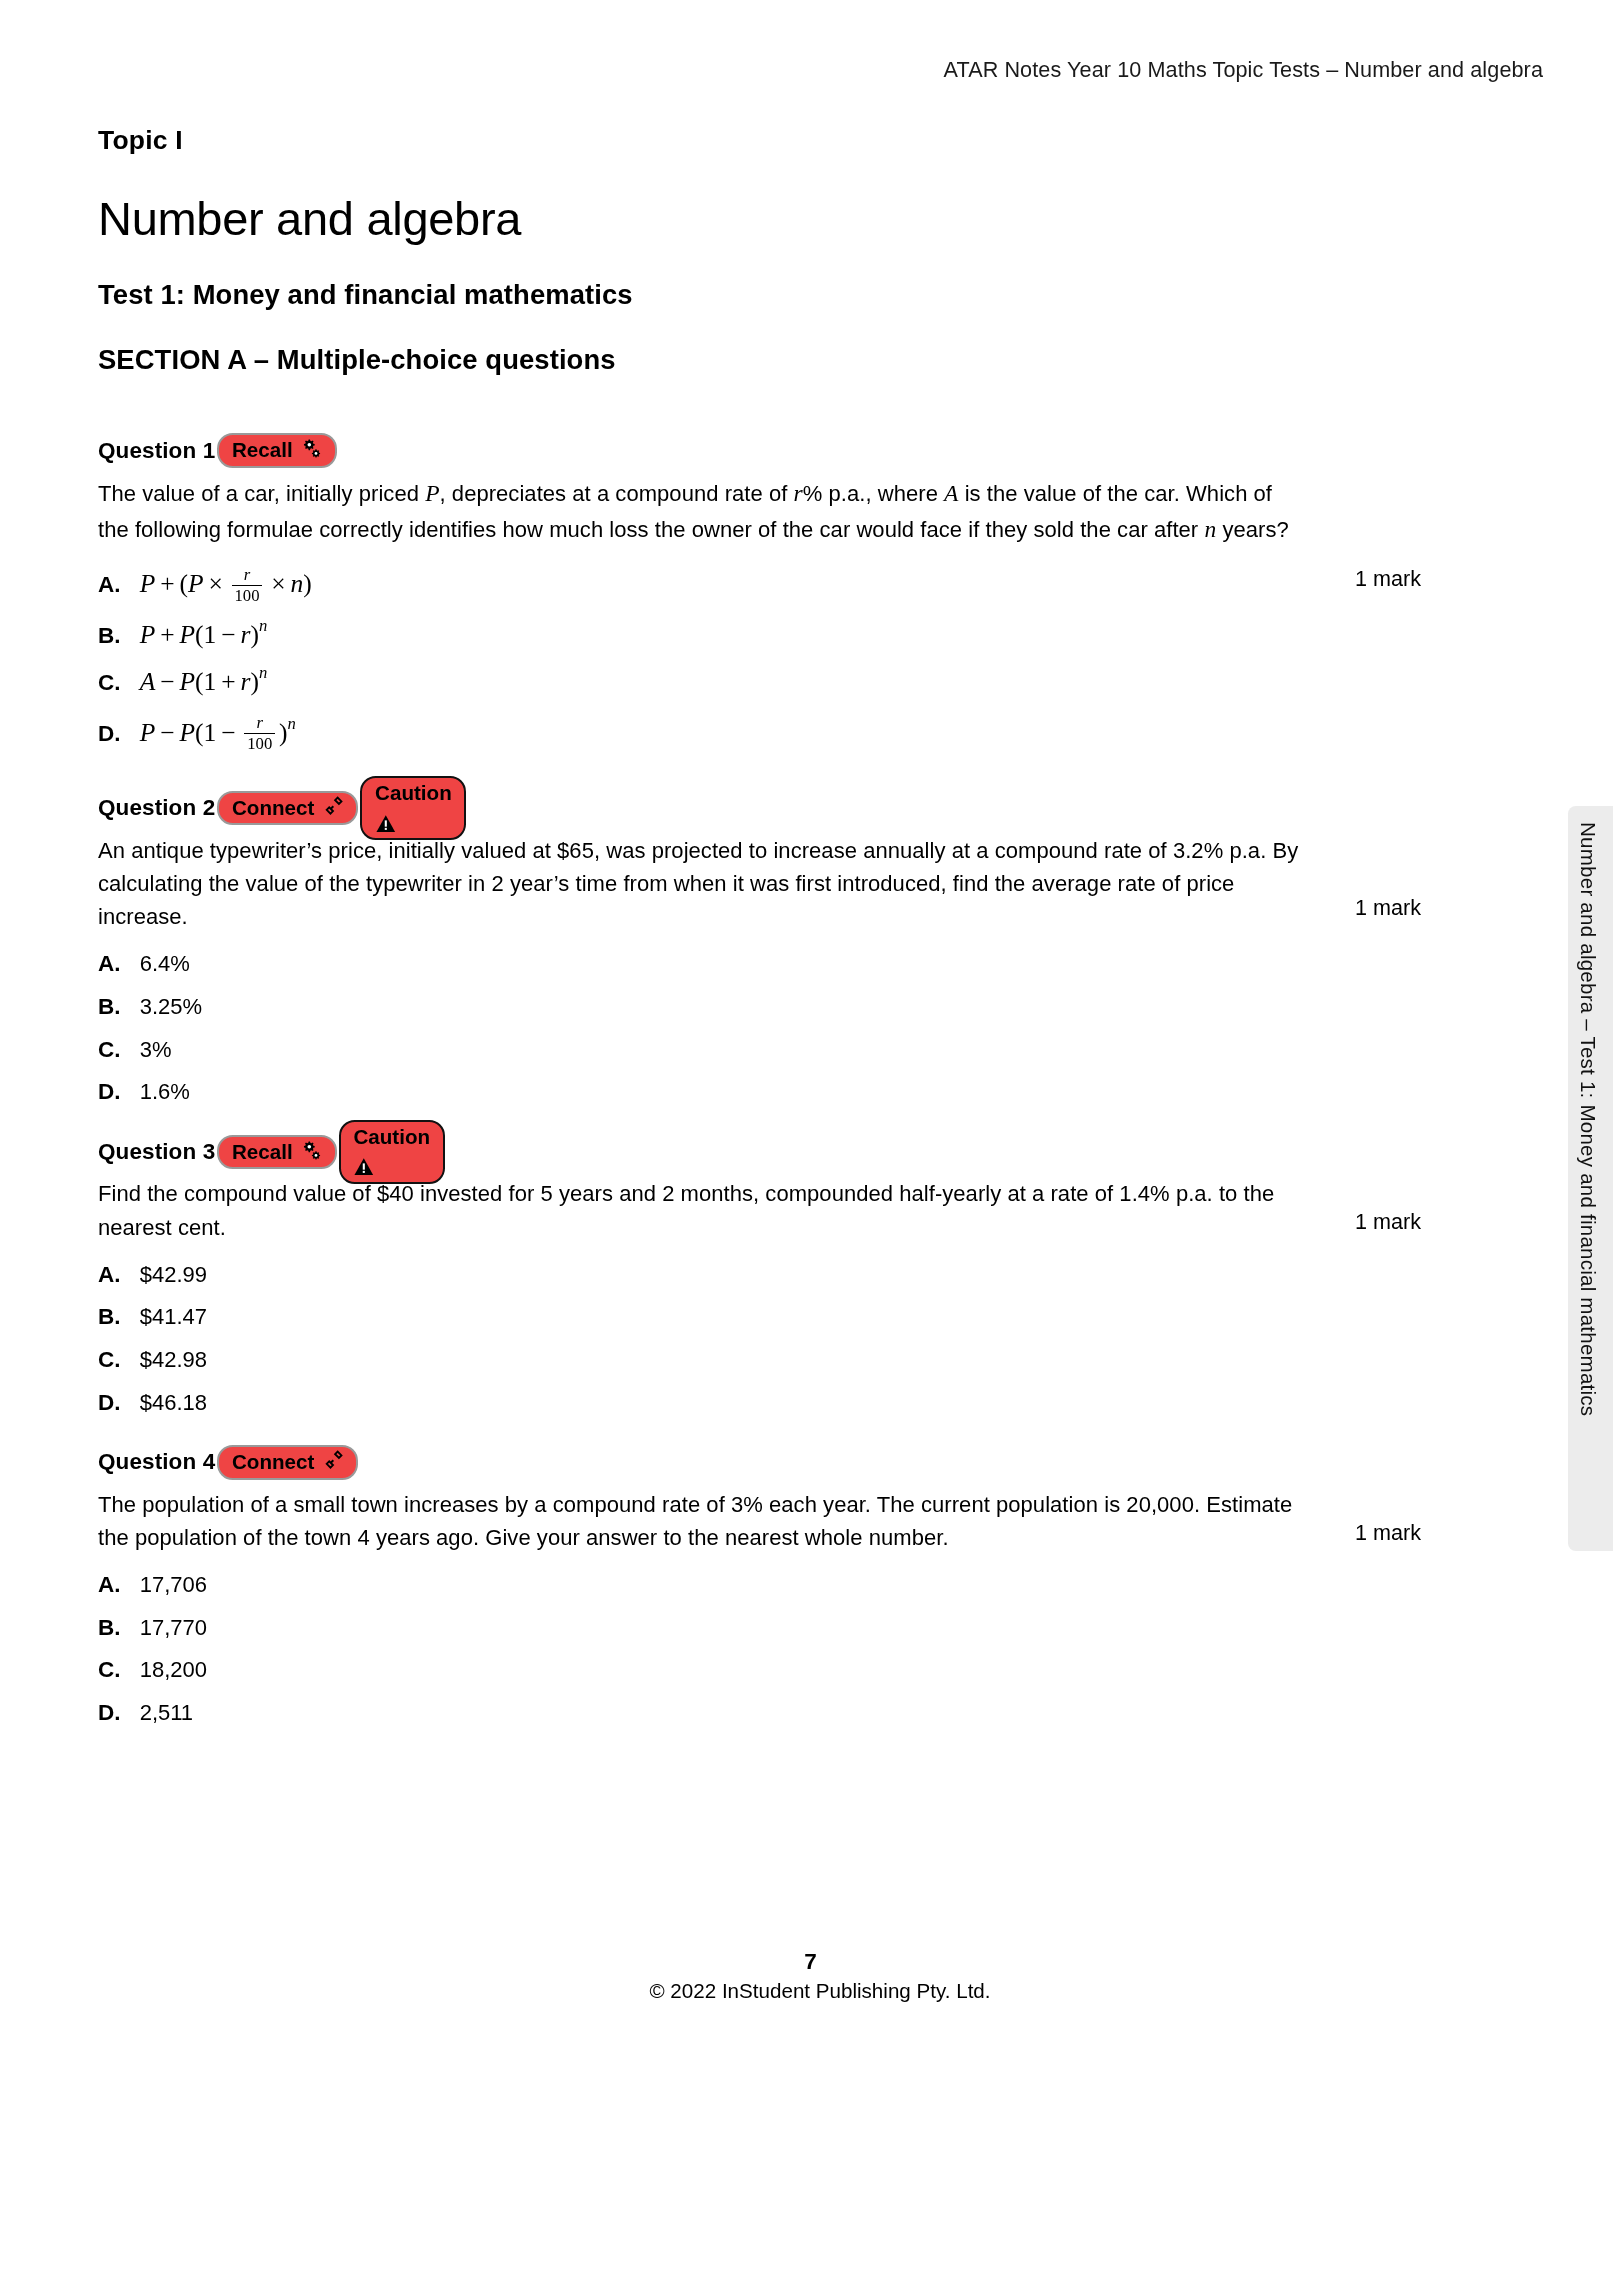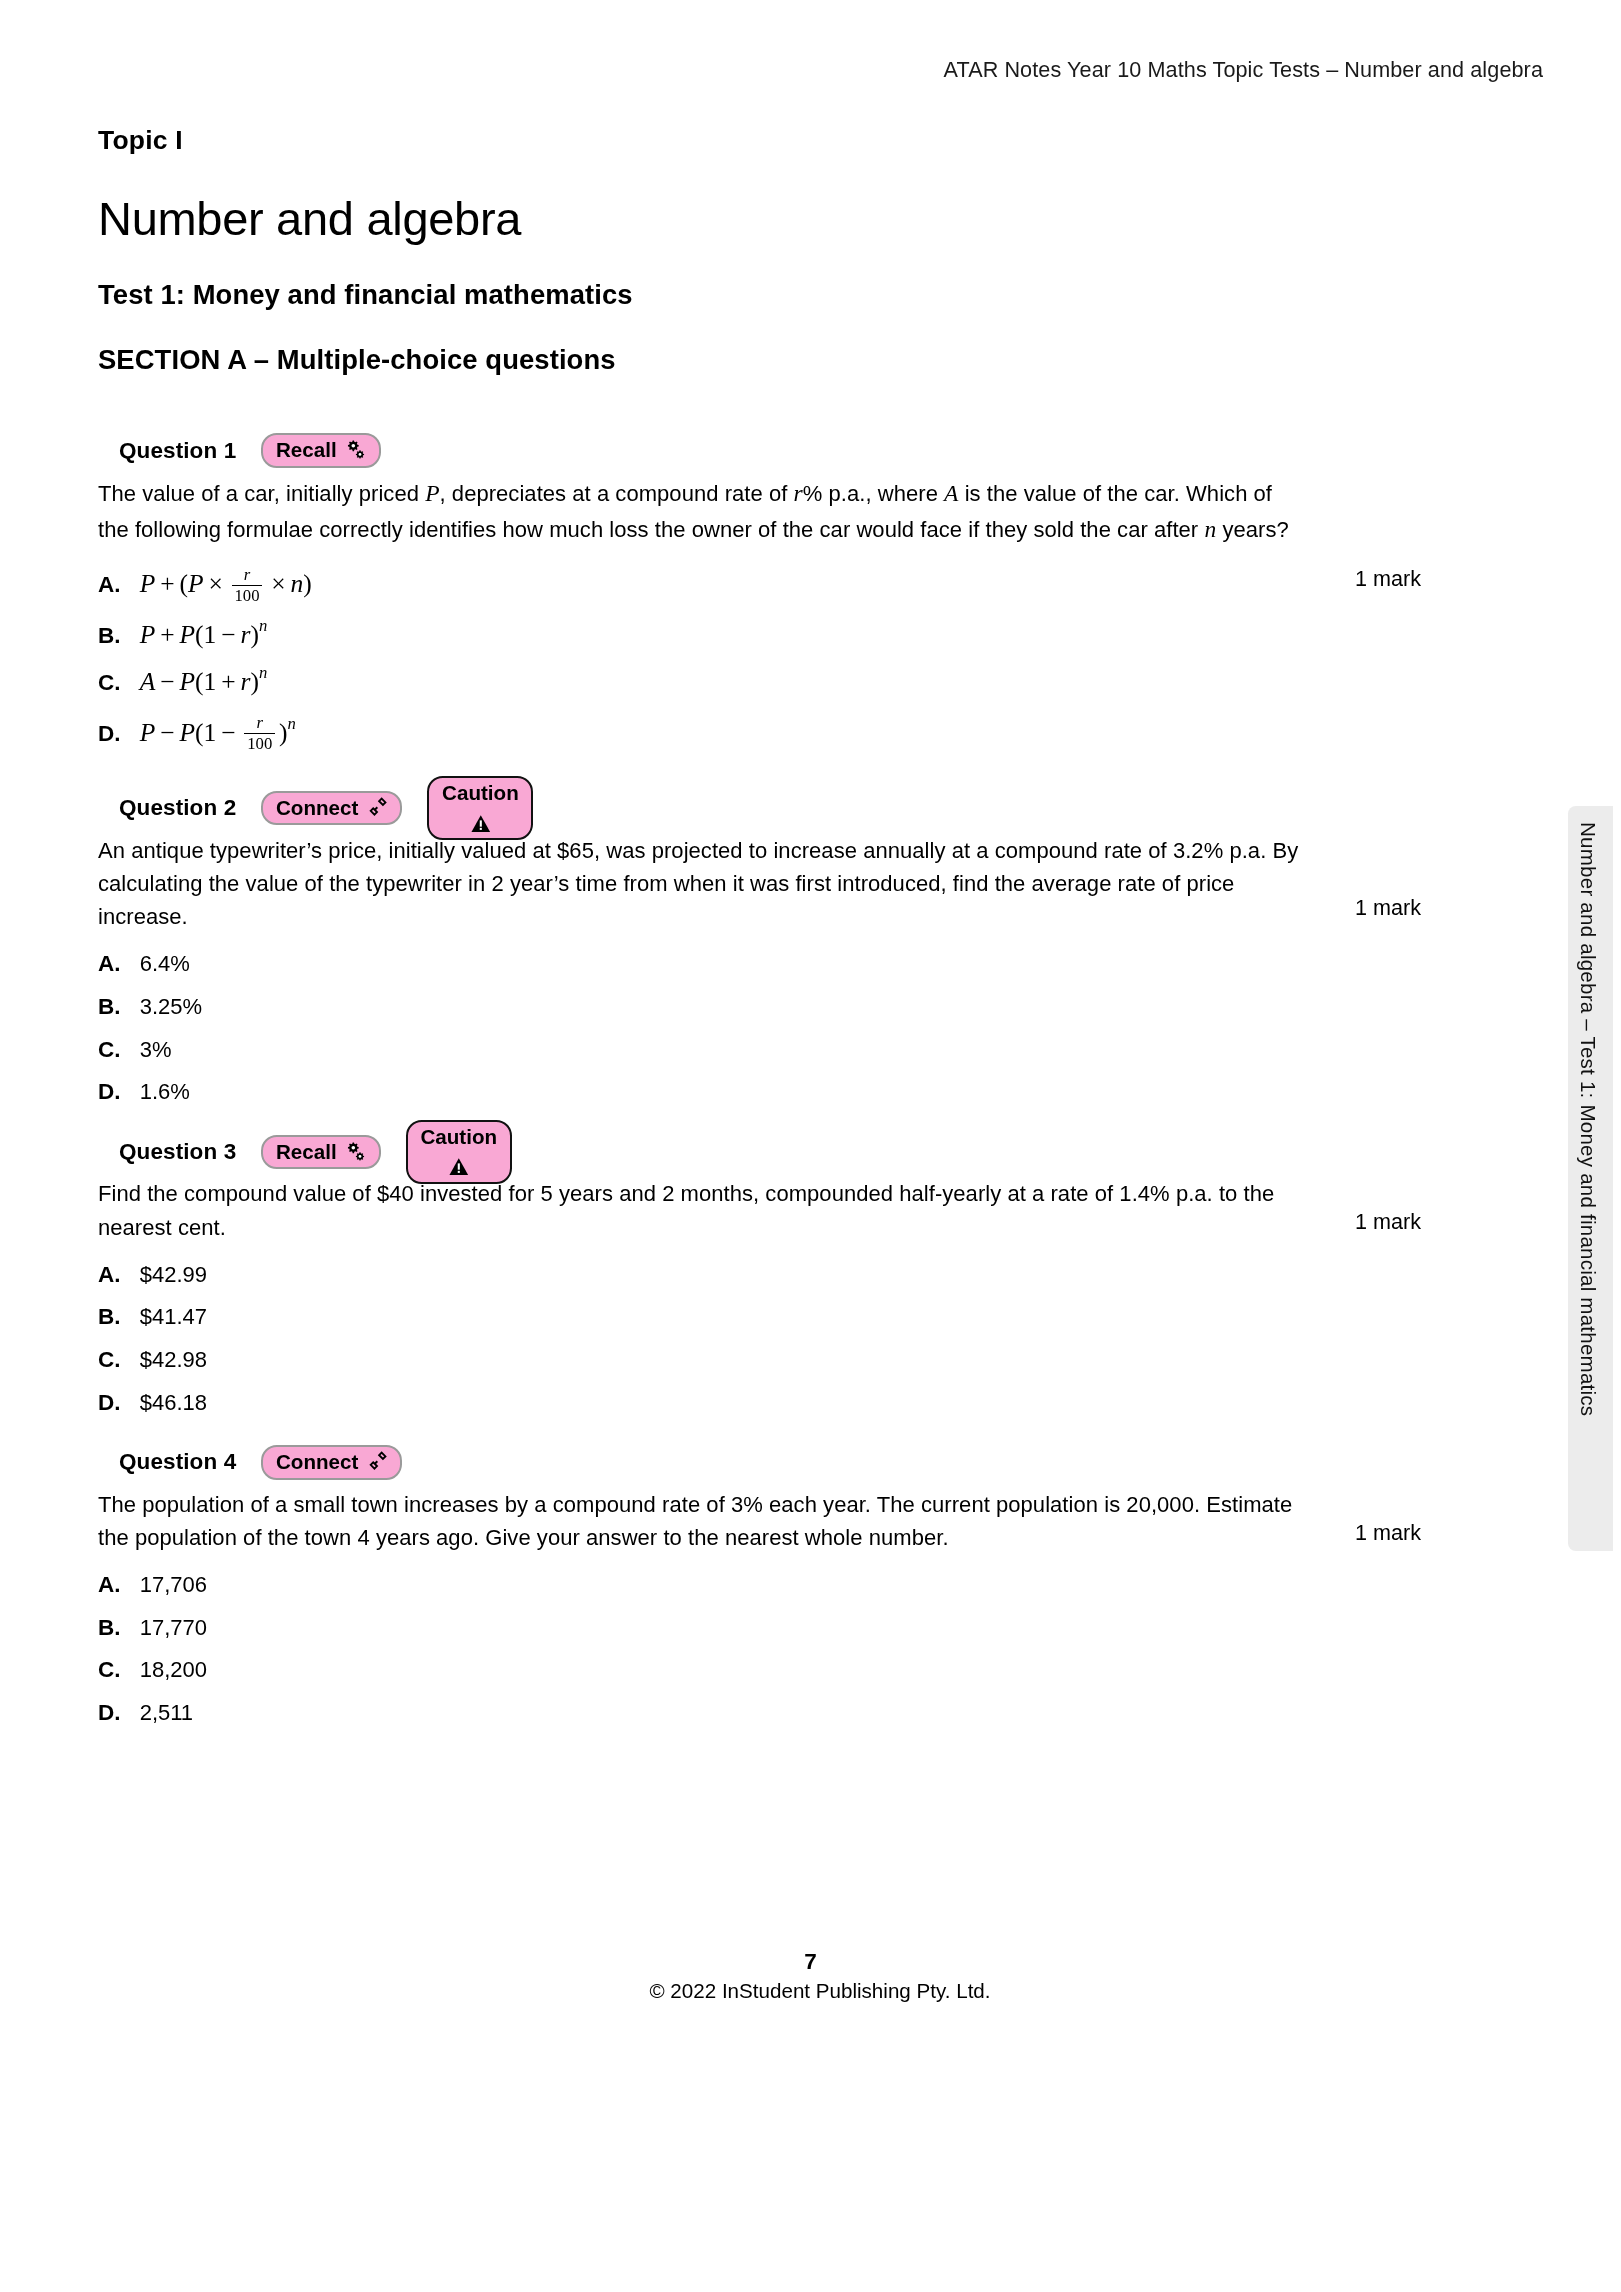--- a/index.html
+++ b/index.html
@@ -72,39 +72,37 @@
 
   
   .question-block {
     margin-bottom: 29px;
     position: relative;
   }
 
   .q-head {
     display: flex;
     align-items: center;
-    gap: 25px;
+    gap: 2px;
     margin-bottom: 7.8px;
     height: 35px;
-    margin-left: 21px;
   }
 
   .q-number {
     font-size: 22.5px;
     font-weight: bold;
     letter-spacing: 0.1px;
   }
 
   .badge {
     display: inline-flex;
-    align-items: center;
     gap: 7.8px;
     border: 2px solid #9a9a9a;
     border-radius: 15.7px;
-    background: #f9a8d4;
+    background: #ef4444;
     padding: 2.9px 12.7px 3.9px 12.7px;
     font-size: 20.6px;
     font-weight: bold;
     line-height: 1.15;
     white-space: nowrap;
   }
   .badge.dark-border {
     border-color: #111111;
     flex-direction: column;
   }

